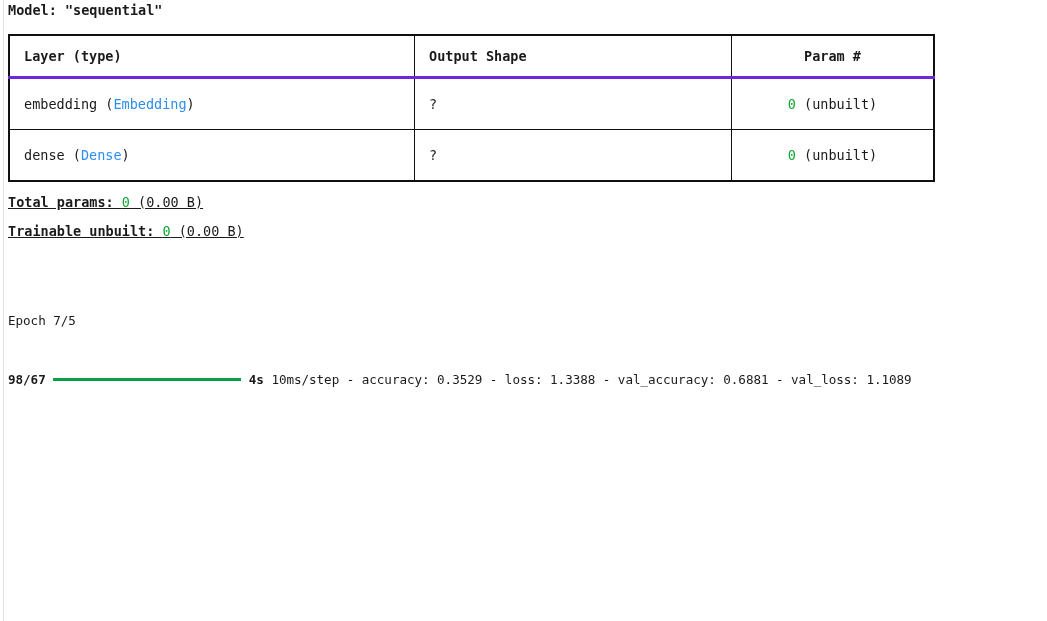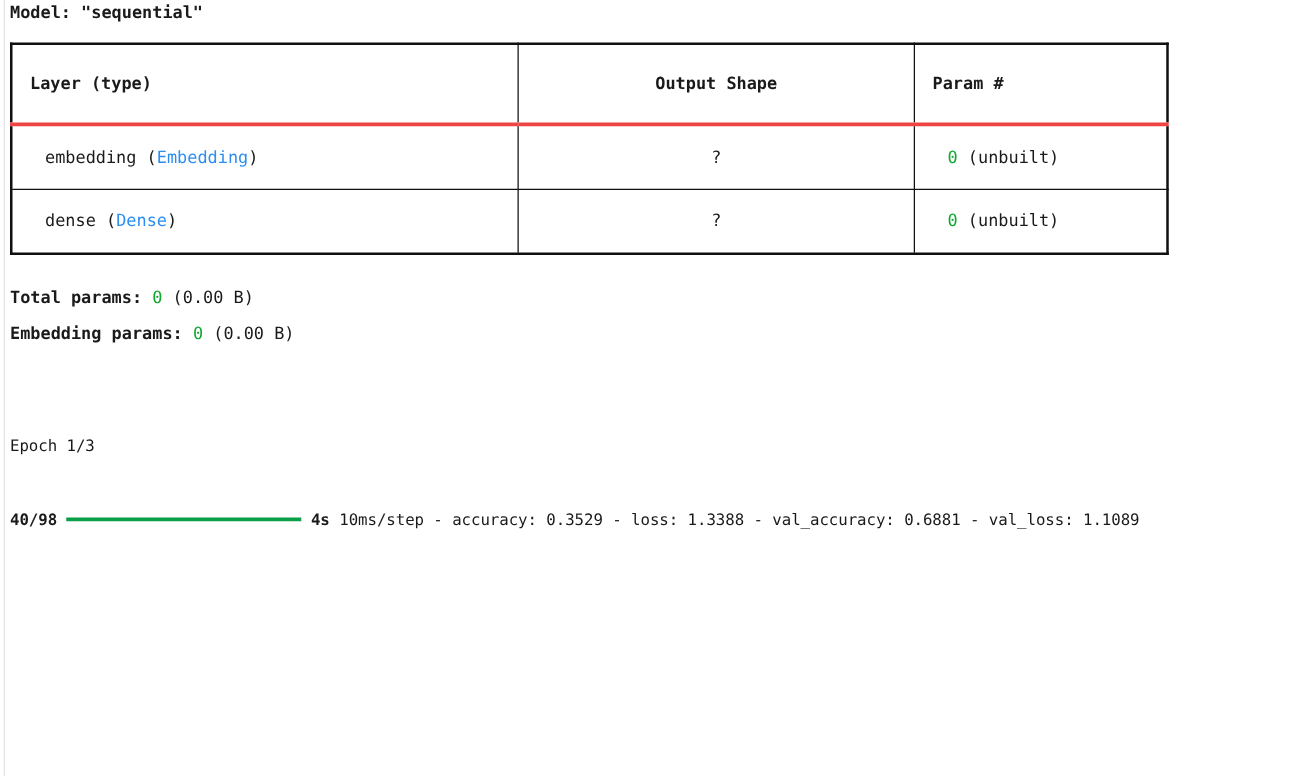--- a/index.html
+++ b/index.html
@@ -62,49 +62,50 @@
     border-left: 1px solid #101010;
     border-right: 1px solid #101010;
     border-bottom: 1px solid #101010;
     font-size: 13.5px;
     line-height: 19px;
     vertical-align: middle;
     white-space: pre-wrap;
   }
   .summary-table thead th {
     font-weight: bold;
-    border-bottom: 3px solid #ef4444;
+    border-bottom: 3px solid #6d28d9;
     height: 40px;
-    padding: 11px 14px;
+    padding: 0 14px;
   }
   .summary-table tbody td {
     height: 40px;
-    padding: 5px 26px;
+    padding: 5px 14px;
   }
   .col-layer  { width: 376px; text-align: left; }
-  .col-shape  { width: 288px; text-align: center; }
-  .col-param  { width: 173px; text-align: left; }
+  .col-shape  { width: 288px; text-align: left; }
+  .col-param  { width: 173px; text-align: center; }
 
   .layer-name { color: #1a1a1a; }
   .layer-type { color: #2b8ef0; }
   .paren      { color: #1a1a1a; }
   .num-green  { color: #0fa82f; }
 
   .tall-row td { height: 58px; }
 
   .wrapname {
     display: block;
     line-height: 21px;
   }
 
   
   .params-block {
-    margin-top: 20px;
+    margin-top: 6px;
     font-size: 13.5px;
     line-height: 29px;
+    text-decoration: underline;
   }
   .params-line {
     white-space: pre;
   }
   .params-line .lbl {
     font-weight: bold;
   }
 
   
   .log {
@@ -160,28 +161,28 @@
           <td class="col-param"><span class="num-green">0</span><span> (unbuilt)</span></td>
         </tr>
 
 
       </tbody>
     </table>
 
     <div class="params-block">
       <div class="params-line"><span class="lbl">Total params: </span><span class="num-green">0</span><span> (0.00 B)</span></div>
 
-      <div class="params-line"><span class="lbl">Embedding params: </span><span class="num-green">0</span><span> (0.00 B)</span></div>
+      <div class="params-line"><span class="lbl">Trainable unbuilt: </span><span class="num-green">0</span><span> (0.00 B)</span></div>
 
     </div>
 
     <div class="log">
 
-      <div class="log-line">Epoch 1/3</div>
-      <div class="log-line"><span class="bold">40/98</span><span> </span><span class="bar bar-train"></span><span> </span><span class="bold">4s</span><span> 10ms/step - accuracy: 0.3529 - loss: 1.3388 - val_accuracy: 0.6881 - val_loss: 1.1089</span></div>
+      <div class="log-line">Epoch 7/5</div>
+      <div class="log-line"><span class="bold">98/67</span><span> </span><span class="bar bar-train"></span><span> </span><span class="bold">4s</span><span> 10ms/step - accuracy: 0.3529 - loss: 1.3388 - val_accuracy: 0.6881 - val_loss: 1.1089</span></div>
 
       
 
       
       
 
       
       
 
       

